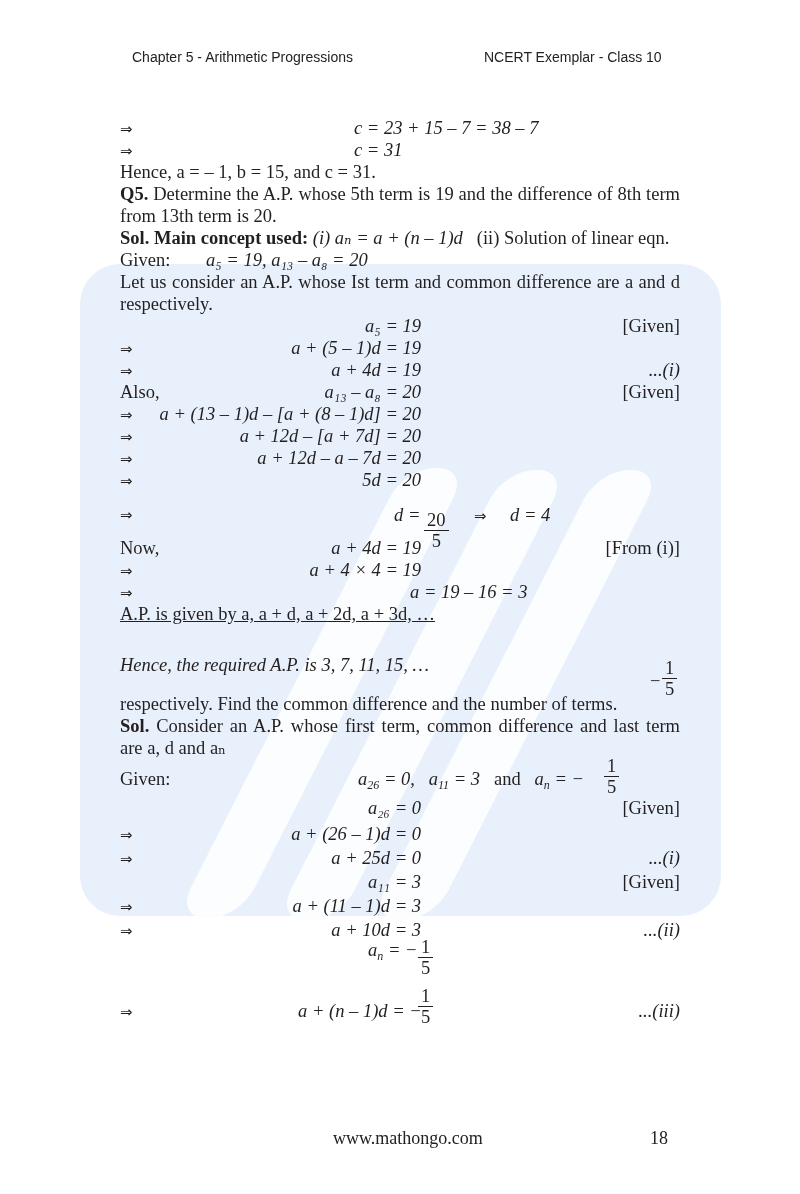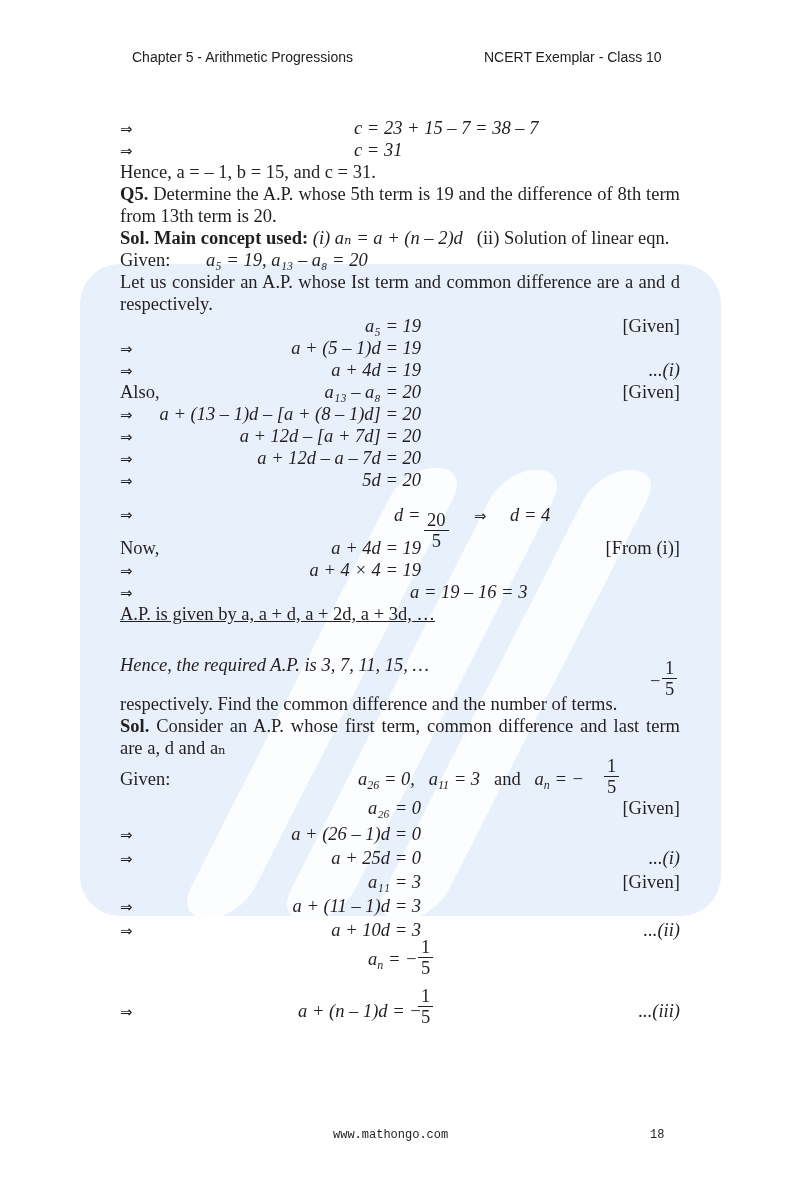--- a/index.html
+++ b/index.html
@@ -1,19 +1,19 @@
 <!DOCTYPE html>
 <html><head>
 <meta charset="utf-8">
 <style>
   html, body { margin:0; padding:0; background:#ffffff; }
   body { width:800px; height:1194px; position:relative; overflow:hidden;
          font-family:"Liberation Serif","DejaVu Serif",serif; color:#231f20; }
   .hdr { position:absolute; top:49px; font-family:"Liberation Sans","DejaVu Sans",sans-serif; font-size:14px; color:#222; }
-  .ftr { position:absolute; top:1128px; font-family:Liberation Mono, monospace; font-size:12px; color:#222; }
+  .ftr { position:absolute; top:1128px; font-family:Liberation Serif, serif; font-size:18px; color:#222; }
   .wm-box { position:absolute; left:80px; top:264px; width:641px; height:652px; background:#e8f0fb; border-radius:40px; z-index:0; }
   .stripe { position:absolute; background:#fbfdff; border-radius:30px; transform:skewX(-27deg); z-index:1; }
   .line { position:absolute; left:120px; width:560px; font-size:18.5px; line-height:22px; white-space:nowrap; z-index:2; }
   .arr { position:absolute; left:0; font-family:"DejaVu Sans",sans-serif; font-size:15px; top:1px; }
   .mid { position:absolute; right:259px; text-align:left; }
   .rt  { position:absolute; right:0; text-align:right; }
   .i { font-style:italic; }
   b { font-weight:bold; }
   sub { font-size:12px; vertical-align:-4px; line-height:0; }
   .frac { display:inline-block; vertical-align:middle; text-align:center; line-height:20px; margin:0 2px; }
@@ -41,21 +41,21 @@
   <span class="i" style="position:absolute;left:234px;">c = 31</span>
 </div>
 <div class="line" style="top:161px;">Hence, a = – 1, b = 15, and c = 31.</div>
 
 <div class="line just" style="top:183px; white-space:normal; text-align-last:left;">
   <b>Q5.</b>
   <span>Determine the A.P. whose 5th term is 19 and the difference of 8th term from 13th term is 20.</span>
 </div>
 <div class="line" style="top:227px;">
   <b>Sol. Main concept used:</b>
-  <span class="i">(i) aₙ = a + (n – 2)d</span>
+  <span class="i">(i) aₙ = a + (n – 1)d</span>
   &nbsp;&nbsp;<span>(ii) Solution of linear eqn.</span>
 </div>
 <div class="line" style="top:249px;">
   <span>Given:</span>
   <span class="i" style="position:absolute;left:86px;">a₅ = 19,   a₁₃ – a₈ = 20</span>
 </div>
 <div class="line just" style="top:271px; white-space:normal; text-align-last:left;">Let us consider an A.P. whose Ist term and common difference are a and d respectively.</div>
 
 <div>
   <div class="line" style="top:315px;">
@@ -163,21 +163,21 @@
   <div class="line" style="top:895px;">
     <span class="arr">⇒</span>
     <span class="mid i">a + (11 – 1)d = 3</span>
   </div>
   <div class="line" style="top:919px;">
     <span class="arr">⇒</span>
     <span class="mid i">a + 10d = 3</span>
     <span class="rt i">...(ii)</span>
   </div>
   <div class="line" style="top:938px; height:46px;">
-    <span class="i" style="position:absolute; left:248px; top:10px;text-align:center;">a<sub>n</sub> = −</span>
+    <span class="i" style="position:absolute; left:248px; top:1px;text-align:center;">a<sub>n</sub> = −</span>
     <span class="frac" style="position:absolute; left:296px; top:-1px;">
       <span class="n">1</span>
       <span class="d">5</span>
     </span>
   </div>
   <div class="line" style="top:988px; height:46px;">
     <span class="arr" style="top:13px;">⇒</span>
     <span class="i" style="position:absolute; left:178px; top:12px;">a + (n – 1)d = −</span>
     <span class="frac" style="position:absolute; left:296px; top:-2px;">
       <span class="n">1</span>

